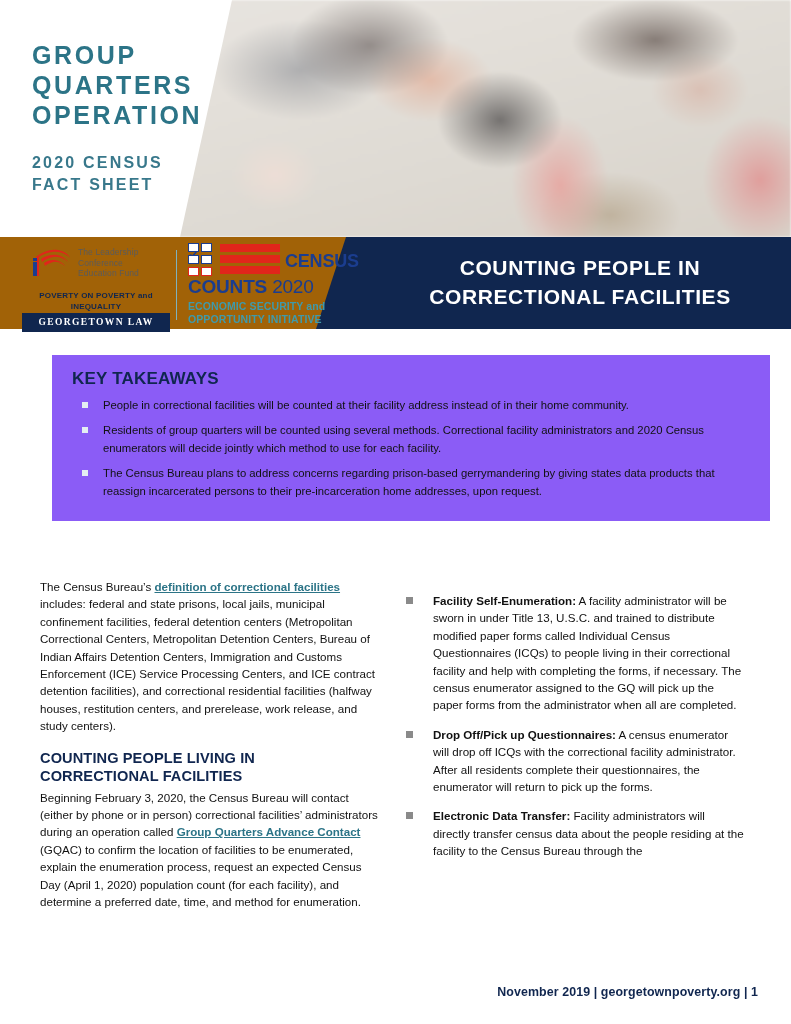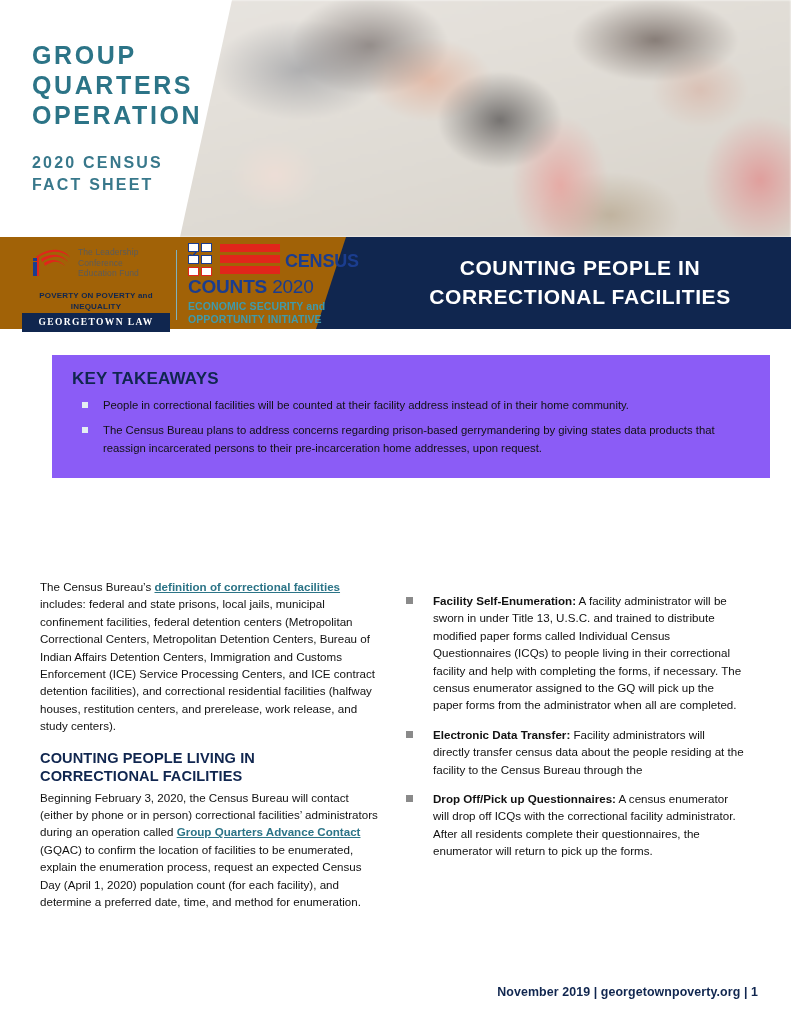--- a/index.html
+++ b/index.html
@@ -404,21 +404,21 @@
       <div>ECONOMIC SECURITY and</div>
       <div>OPPORTUNITY INITIATIVE</div>
     </div>
   </div>
 
   <div id="takeaways">
     <div id="takeaways-title">KEY TAKEAWAYS</div>
     <ul>
       <li><span class="sq"></span><span>People in correctional facilities will be counted at their facility address instead of in their home community.</span></li>
       <li><span class="sq"></span></li>
-      <li><span class="sq"></span></li>
+      <li><span class="sq"></span><span>Residents of group quarters will be counted using several methods. Correctional facility administrators and 2020 Census enumerators will decide jointly which method to use for each facility.</span></li>
       <li><span class="sq"></span><span>The Census Bureau plans to address concerns regarding prison-based gerrymandering by giving states data products that reassign incarcerated persons to their pre-incarceration home addresses, upon request.</span></li>
     </ul>
   </div>
 
   <div id="cols">
 
     <div class="col" id="col-left">
       <p class="body-p"><span>The Census Bureau’s </span><a class="lnk" href="#">definition of correctional facilities</a><span> includes: federal and state prisons, local jails, municipal confinement facilities, federal detention centers (Metropolitan Correctional Centers, Metropolitan Detention Centers, Bureau of Indian Affairs Detention Centers, Immigration and Customs Enforcement (ICE) Service Processing Centers, and ICE contract detention facilities), and correctional residential facilities (halfway houses, restitution centers, and prerelease, work release, and study centers).</span></p>
 
       <div class="section-head">
@@ -426,22 +426,22 @@
         <div>CORRECTIONAL FACILITIES</div>
       </div>
 
       <p class="body-p"><span>Beginning February 3, 2020, the Census Bureau will contact (either by phone or in person) correctional facilities’ administrators during an operation called </span><a class="lnk" href="#">Group Quarters Advance Contact</a><span> (GQAC) to confirm the location of facilities to be enumerated, explain the enumeration process, request an expected Census Day (April 1, 2020) population count (for each facility), and determine a preferred date, time, and method for enumeration.</span></p>
     </div>
 
     <div class="col" id="col-right">
 
       <ul class="body-list">
         <li><span class="sq"></span><b>Facility Self-Enumeration:</b><span> A facility administrator will be sworn in under Title 13, U.S.C. and trained to distribute modified paper forms called Individual Census Questionnaires (ICQs) to people living in their correctional facility and help with completing the forms, if necessary. The census enumerator assigned to the GQ will pick up the paper forms from the administrator when all are completed.</span></li>
+        <li><span class="sq"></span><b>Drop Off/Pick up Questionnaires:</b><span> A census enumerator will drop off ICQs with the correctional facility administrator. After all residents complete their questionnaires, the enumerator will return to pick up the forms.</span></li>
         <li><span class="sq"></span><b>Electronic Data Transfer:</b><span> Facility administrators will directly transfer census data about the people residing at the facility to the Census Bureau through the</span></li>
-        <li><span class="sq"></span><b>Drop Off/Pick up Questionnaires:</b><span> A census enumerator will drop off ICQs with the correctional facility administrator. After all residents complete their questionnaires, the enumerator will return to pick up the forms.</span></li>
       </ul>
     </div>
 
   </div>
 
   <div id="footer">November 2019  |  georgetownpoverty.org  |  1</div>
 
 </div>
 
 </body></html>

